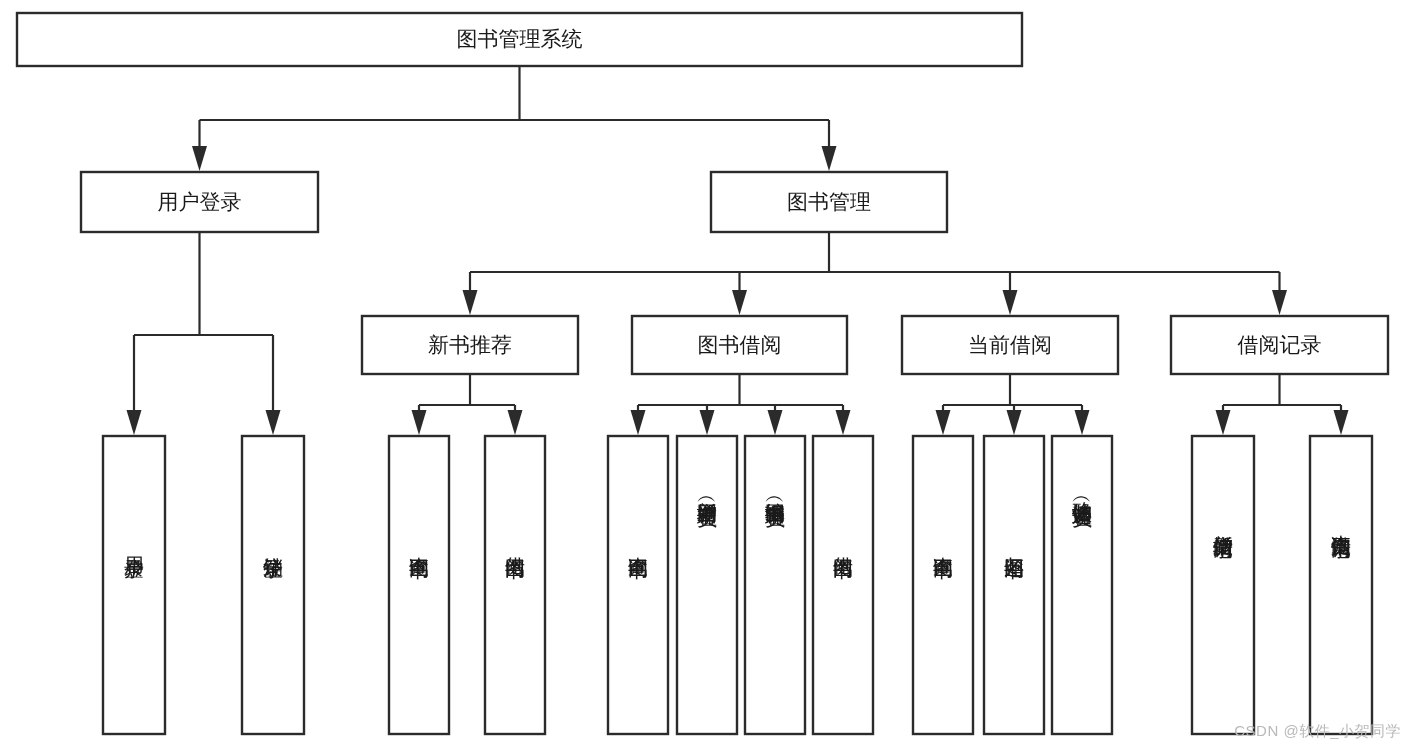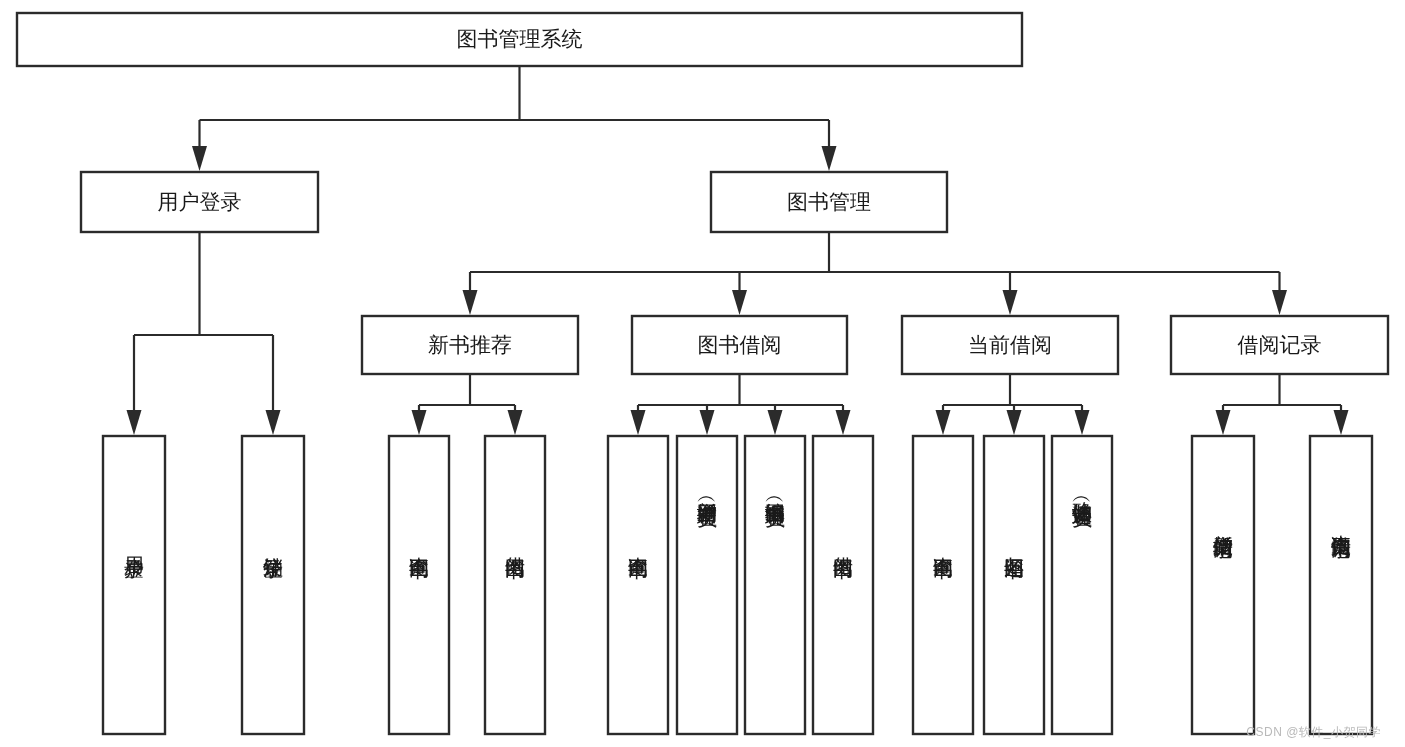--- a/index.html
+++ b/index.html
@@ -57,24 +57,24 @@
     stroke-width: 2.2;
     fill: none;
     stroke-linecap: butt;
   }
   .arrow-head {
     fill: #2b2b2b;
     stroke: none;
   }
   #watermark {
     position: absolute;
-    right: 24px;
+    right: 4px;
     bottom: 6px;
     font-family: "Liberation Sans", "DejaVu Sans", sans-serif;
-    font-size: 12px;
+    font-size: 15px;
     color: #b9b9b9;
     letter-spacing: 0.5px;
     white-space: nowrap;
   }
 </style>
 </head>
 <body>
 
 <div id="diagram-container">
   <svg id="diagram-root" viewBox="0 0 1405 747" xmlns="http://www.w3.org/2000/svg">

